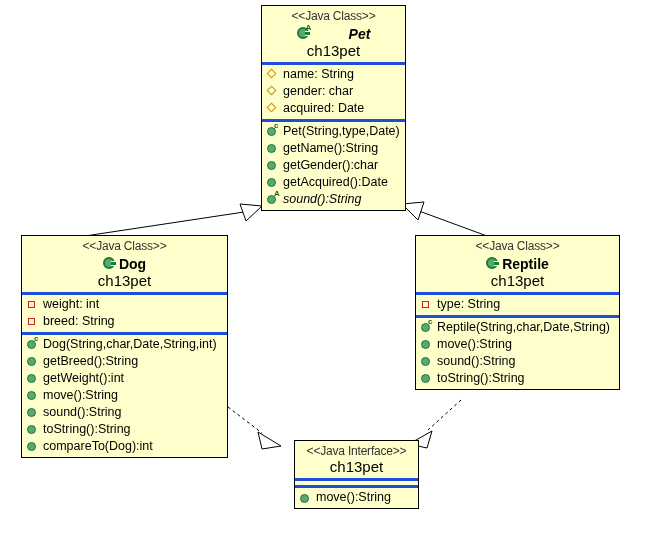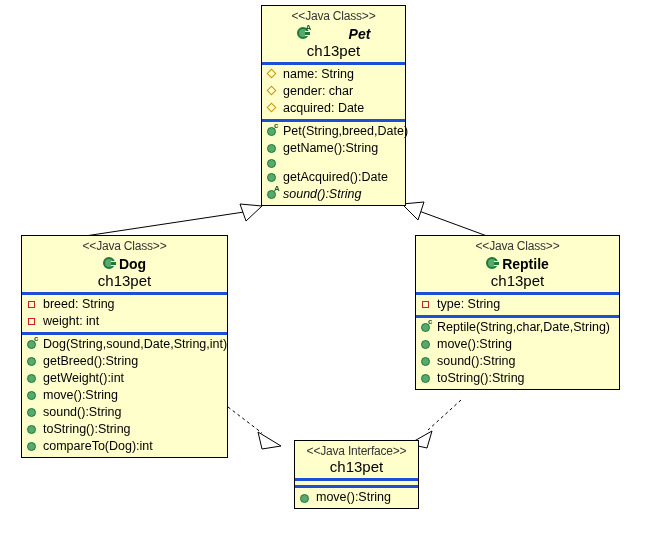--- a/index.html
+++ b/index.html
@@ -270,32 +270,33 @@
         <span class="mtext">acquired: Date</span>
       </div>
     </div>
 
     <div class="compartment">
       <div class="member">
         <span class="icon icon-method">
             <span class="dot"></span>
             <span class="sup-c" style="left:8px;">c</span>
           </span>
-        <span class="mtext">Pet(String,breed,Date)</span>
+        <span class="mtext">Pet(String,type,Date)</span>
       </div>
       <div class="member">
         <span class="icon icon-method">
             <span class="dot"></span>
           </span>
         <span class="mtext">getName():String</span>
       </div>
       <div class="member">
         <span class="icon icon-method">
             <span class="dot"></span>
           </span>
+        <span class="mtext">getGender():char</span>
       </div>
       <div class="member">
         <span class="icon icon-method">
             <span class="dot"></span>
           </span>
         <span class="mtext">getAcquired():Date</span>
       </div>
       <div class="member abstract">
         <span class="icon icon-method">
             <span class="dot"></span>
@@ -315,37 +316,37 @@
         </span><span class="cls-name">Dog</span>
       </div>
       <div class="pkg">ch13pet</div>
     </div>
 
     <div class="compartment">
       <div class="member">
         <span class="icon icon-field-priv">
             <span class="sq"></span>
           </span>
-        <span class="mtext">breed: String</span>
+        <span class="mtext">weight: int</span>
       </div>
       <div class="member">
         <span class="icon icon-field-priv">
             <span class="sq"></span>
           </span>
-        <span class="mtext">weight: int</span>
+        <span class="mtext">breed: String</span>
       </div>
     </div>
 
     <div class="compartment">
       <div class="member">
         <span class="icon icon-method">
             <span class="dot"></span>
             <span class="sup-c" style="left:8px;">c</span>
           </span>
-        <span class="mtext">Dog(String,sound,Date,String,int)</span>
+        <span class="mtext">Dog(String,char,Date,String,int)</span>
       </div>
       <div class="member">
         <span class="icon icon-method">
             <span class="dot"></span>
           </span>
         <span class="mtext">getBreed():String</span>
       </div>
       <div class="member">
         <span class="icon icon-method">
             <span class="dot"></span>

